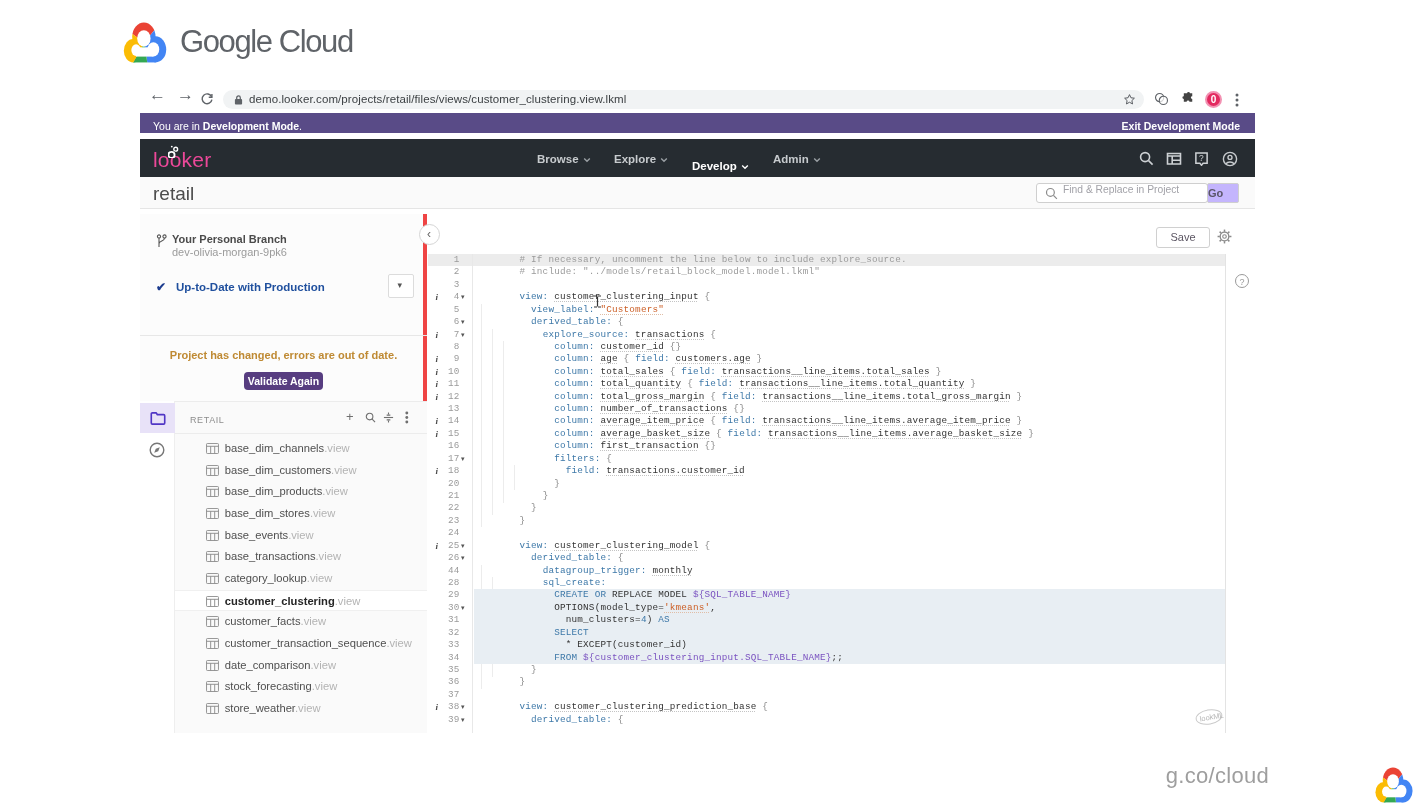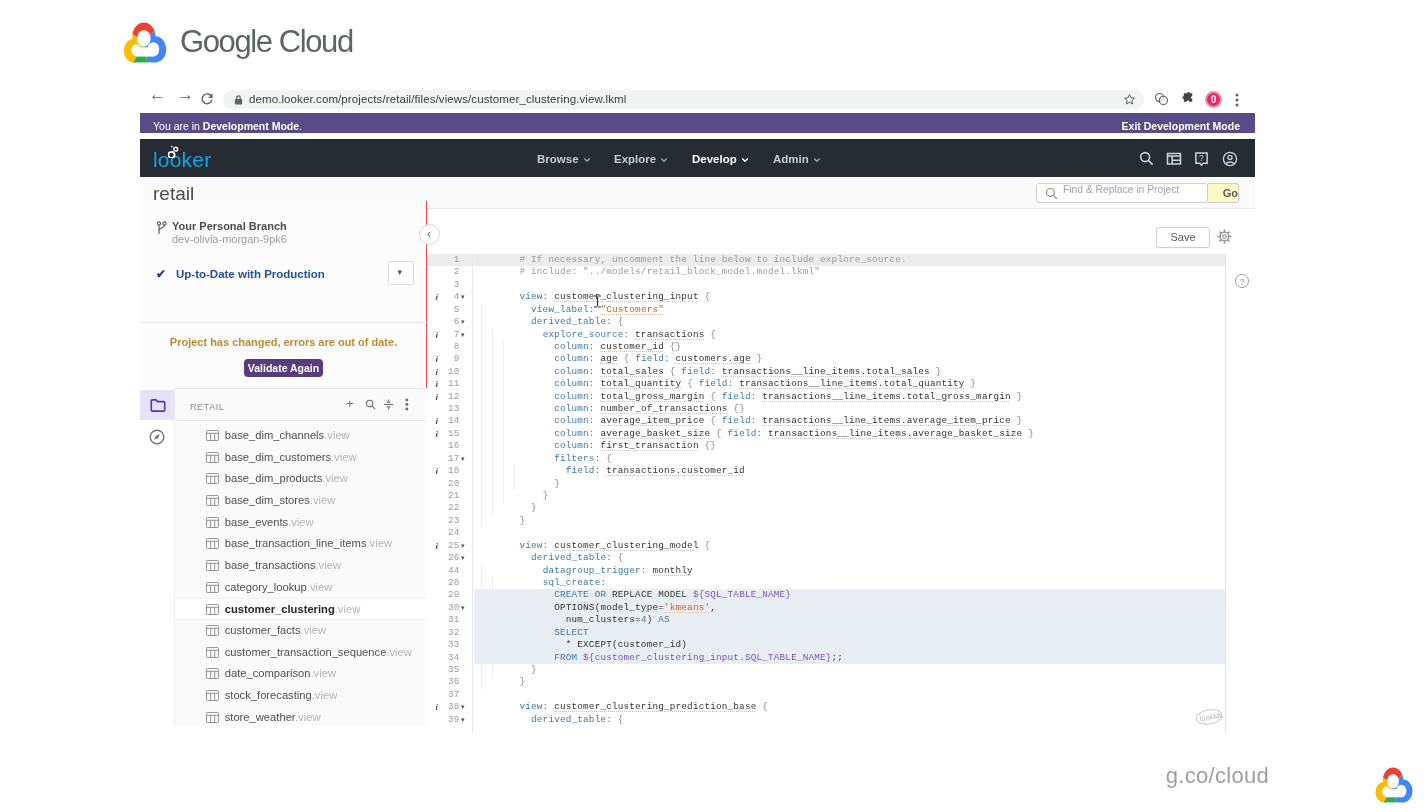--- a/index.html
+++ b/index.html
@@ -24,39 +24,39 @@
   text-align:center; line-height:14px; }
 
 
 #app { left:140px; top:113px; width:1115px; height:620px; background:#fff; overflow:hidden; }
 
 #devbar { position:absolute; left:0; top:0; width:1115px; height:20px; background:#594b87; color:#fff; }
 #devbar .l { position:absolute; left:13px; top:7px; font-size:10.5px; }
 #devbar .r { position:absolute; right:15px; top:7px; font-size:10.5px; font-weight:700; }
 
 #navbar { position:absolute; left:0; top:26px; width:1115px; height:38px; background:#262c31; }
-#lklogo { position:absolute; left:13px; top:9px; color:#0ea5e9; font-size:21px; letter-spacing:0.2px; }
+#lklogo { position:absolute; left:13px; top:9px; color:#ec4899; font-size:21px; letter-spacing:0.2px; }
 .nvitem { position:absolute; top:14px; font-size:11.5px; color:#c7cbce; font-weight:600; }
 .nvitem .crv { margin-left:4px; } .crv { display:inline-block; }
-.nvitem.on { color:#fff; }
+.nvitem.on { color:#fff;margin-top:7px; }
 .nvic { position:absolute; top:11px; }
 
 #projhdr { position:absolute; left:0; top:64px; width:1115px; height:32px; background:#fafafa;
   border-bottom:1px solid #e5e5e5; }
 #projhdr .t { position:absolute; left:13px; top:6px; font-size:19px; color:#4c4c4c; font-weight:400; }
 #fsearch { position:absolute; left:896px; top:5.5px; width:172px; height:20px; background:#fff;
   border:1px solid #cfcfcf; border-radius:3px; }
 #fsearch .ph { position:absolute; left:26px; top:0; font-size:10.3px; color:#a2a2a8; }
-#gobtn { position:absolute; left:1067px; top:5.5px; width:32px; height:20px; background:#fef9c3;
-  border:1px solid #cfcfcf; border-radius:2px; font-size:11px; font-weight:600; color:#5a5568; text-align:right;
+#gobtn { position:absolute; left:1067px; top:5.5px; width:32px; height:20px; background:#c4b5fd;
+  border:1px solid #cfcfcf; border-radius:2px; font-size:11px; font-weight:600; color:#5a5568; text-align:left;
   line-height:18px; }
 
 
-#sidebar { position:absolute; left:0; top:88px; width:287px; height:524px; background:#fcfcfc;
-  border-right:1px solid #ef4444; }
+#sidebar { position:absolute; left:0; top:101px; width:287px; height:524px; background:#fcfcfc;
+  border-right:4px solid #ef4444; }
 #branch-ic { position:absolute; left:16px; top:20px; }
 .sb-t1 { position:absolute; left:32px; top:19px; font-size:11px; font-weight:700; color:#4b4b4b; }
 .sb-t2 { position:absolute; left:32px; top:32px; font-size:11px; color:#9b9b9b; }
 .sb-chk { position:absolute; left:16px; top:66px; color:#1d3d8f; font-size:12px; font-weight:700;}
 .sb-t3 { position:absolute; left:36px; top:67px; font-size:11.5px; font-weight:700; color:#20509e; }
 #dd-btn { position:absolute; left:248px; top:60px; width:26px; height:24px; background:#fff;
   border:1px solid #dcdcdc; border-radius:2px; }
 #dd-btn i { position:absolute; left:8.5px; top:5px; font-style:normal; font-size:9px; color:#555; }
 #sb-div { position:absolute; left:0; top:121px; width:287px; height:1px; background:#e7e7e7; }
 .sb-warn { position:absolute; left:0; top:135px; width:287px; text-align:center; font-size:11px;
@@ -313,26 +313,20 @@
               <line x1="0.5" y1="3.6" x2="13.5" y2="3.6" stroke="#8a8a8a"></line>
               <line x1="5" y1="3.6" x2="5" y2="11.5" stroke="#8a8a8a"></line>
               <line x1="9.4" y1="3.6" x2="9.4" y2="11.5" stroke="#8a8a8a"></line>
             </svg><span class="fname">base_dim_stores</span><span class="fext">.view</span></div>
 <div class="frow"><svg class="ticon" viewBox="0 0 14 12">
               <rect x="0.5" y="0.5" width="13" height="11" rx="1" fill="none" stroke="#8a8a8a"></rect>
               <line x1="0.5" y1="3.6" x2="13.5" y2="3.6" stroke="#8a8a8a"></line>
               <line x1="5" y1="3.6" x2="5" y2="11.5" stroke="#8a8a8a"></line>
               <line x1="9.4" y1="3.6" x2="9.4" y2="11.5" stroke="#8a8a8a"></line>
             </svg><span class="fname">base_events</span><span class="fext">.view</span></div>
-<div class="frow"><svg class="ticon" viewBox="0 0 14 12">
-              <rect x="0.5" y="0.5" width="13" height="11" rx="1" fill="none" stroke="#8a8a8a"></rect>
-              <line x1="0.5" y1="3.6" x2="13.5" y2="3.6" stroke="#8a8a8a"></line>
-              <line x1="5" y1="3.6" x2="5" y2="11.5" stroke="#8a8a8a"></line>
-              <line x1="9.4" y1="3.6" x2="9.4" y2="11.5" stroke="#8a8a8a"></line>
-            </svg><span class="fname">base_transaction_line_items</span><span class="fext">.view</span></div>
 <div class="frow"><svg class="ticon" viewBox="0 0 14 12">
               <rect x="0.5" y="0.5" width="13" height="11" rx="1" fill="none" stroke="#8a8a8a"></rect>
               <line x1="0.5" y1="3.6" x2="13.5" y2="3.6" stroke="#8a8a8a"></line>
               <line x1="5" y1="3.6" x2="5" y2="11.5" stroke="#8a8a8a"></line>
               <line x1="9.4" y1="3.6" x2="9.4" y2="11.5" stroke="#8a8a8a"></line>
             </svg><span class="fname">base_transactions</span><span class="fext">.view</span></div>
 <div class="frow"><svg class="ticon" viewBox="0 0 14 12">
               <rect x="0.5" y="0.5" width="13" height="11" rx="1" fill="none" stroke="#8a8a8a"></rect>
               <line x1="0.5" y1="3.6" x2="13.5" y2="3.6" stroke="#8a8a8a"></line>
               <line x1="5" y1="3.6" x2="5" y2="11.5" stroke="#8a8a8a"></line>

